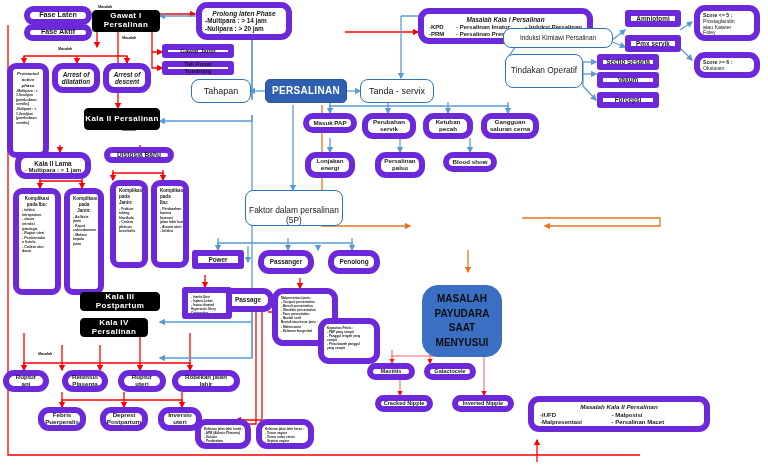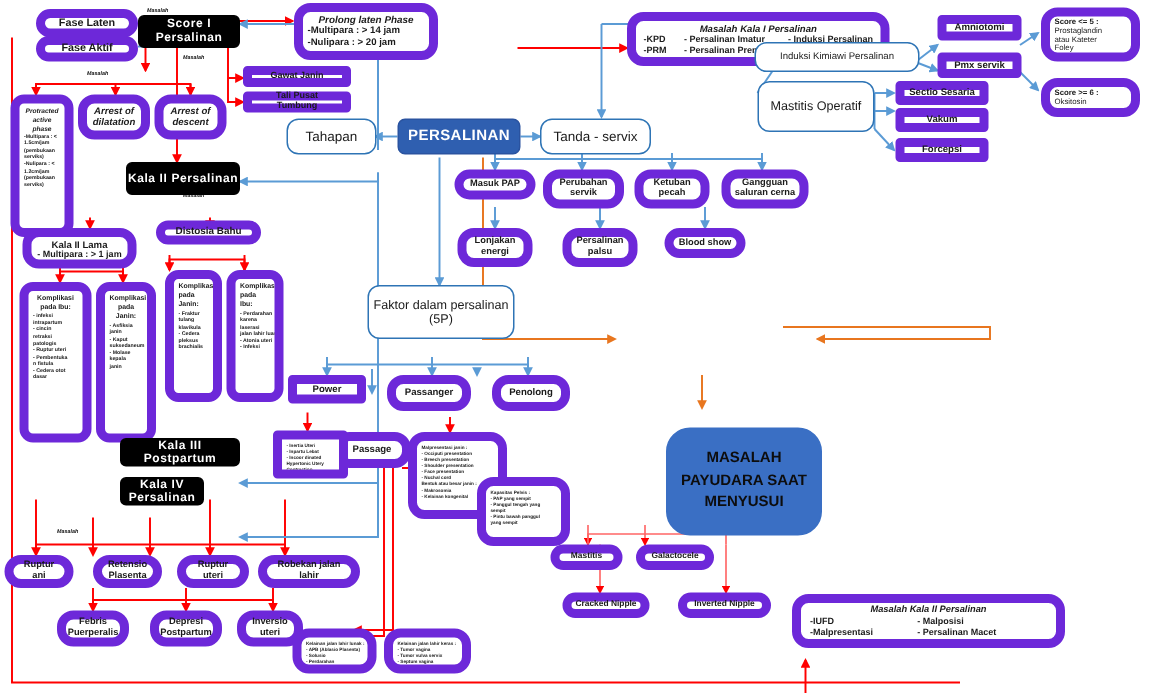--- a/index.html
+++ b/index.html
@@ -192,21 +192,21 @@
   </svg>
 
   <div class="node wbox r10" style="left:24px;top:6px;width:68px;height:19px;">
     <span>Fase Laten</span>
   </div>
   <div class="node wbox r10" style="left:24px;top:24px;width:68px;height:17px;">
     <span>Fase Aktif</span>
   </div>
 
   <div class="node bbox" style="left:92px;top:10px;width:68px;height:22px;">
-    <span>Score I Persalinan</span>
+    <span>Gawat I Persalinan</span>
   </div>
 
   <div class="edge-label" style="left:98px;top:5px;">Masalah</div>
   <div class="edge-label" style="left:122px;top:36px;">Masalah</div>
   <div class="edge-label" style="left:58px;top:47px;">Masalah</div>
   <div class="edge-label" style="left:122px;top:128px;">Masalah</div>
   <div class="edge-label" style="left:38px;top:352px;">Masalah</div>
 
   <div class="node wbox listbox r10" style="left:196px;top:2px;width:96px;height:38px;">
     <span class="ttl" style="font-size:6.6px;">Prolong laten Phase</span>
@@ -308,21 +308,21 @@
     <span class="li tiny">karena</span>
     <span class="li tiny">laserasi</span>
     <span class="li tiny">jalan lahir luas</span>
     <span class="li tiny">- Atonia uteri</span>
     <span class="li tiny">- Infeksi</span>
   </div>
 
   <div class="node bbox" style="left:80px;top:292px;width:80px;height:19px;">
     <span>Kala III Postpartum</span>
   </div>
-  <div class="node bbox" style="left:80px;top:318px;width:56px;height:19px;">
+  <div class="node bbox" style="left:80px;top:318px;width:68px;height:19px;">
     <span>Kala IV Persalinan</span>
   </div>
 
   <div class="node wbox r10" style="left:3px;top:370px;width:46px;height:22px;font-size:6.2px;">
     <span>Ruptur ani</span>
   </div>
   <div class="node wbox r10" style="left:62px;top:370px;width:46px;height:22px;font-size:6.2px;">
     <span>Retensio Plasenta</span>
   </div>
   <div class="node wbox r10" style="left:118px;top:370px;width:48px;height:22px;font-size:6.2px;">
@@ -388,33 +388,33 @@
     <span class="li" style="font-size:5.2px;font-weight:500;">Prostaglandin</span>
     <span class="li" style="font-size:5.2px;font-weight:500;">atau Kateter</span>
     <span class="li" style="font-size:5.2px;font-weight:500;">Foley</span>
   </div>
   <div class="node wbox listbox r10" style="left:694px;top:52px;width:66px;height:26px;">
     <span class="ttl2" style="font-size:5.2px;">Score &gt;= 6 :</span>
     <span class="li" style="font-size:5.2px;font-weight:500;">Oksitosin</span>
   </div>
 
   <div class="node blbox" style="left:505px;top:54px;width:78px;height:34px;font-size:8.4px;">
-    <span>Mastitis Operatif</span>
+    <span>Tindakan Operatif</span>
   </div>
   <div class="node wbox r3 thin" style="left:597px;top:54px;width:62px;height:16px;font-size:6.4px;">
     <span>Sectio Sesaria</span>
   </div>
   <div class="node wbox r3 thin" style="left:597px;top:72px;width:62px;height:16px;font-size:6.4px;">
     <span>Vakum</span>
   </div>
   <div class="node wbox r3 thin" style="left:597px;top:92px;width:62px;height:16px;font-size:6.4px;">
     <span>Forcepsi</span>
   </div>
 
-  <div class="node blbox" style="left:245px;top:190px;width:98px;height:36px;font-size:8.4px;">
+  <div class="node blbox" style="left:245px;top:190px;width:98px;height:36px;font-size:8.4px;align-items:flex-end;">
     <span>Faktor dalam persalinan (5P)</span>
   </div>
   <div class="node wbox r3 thin" style="left:192px;top:250px;width:52px;height:19px;font-size:6.4px;">
     <span>Power</span>
   </div>
   <div class="node wbox r10 thin" style="left:258px;top:250px;width:56px;height:24px;font-size:6.4px;">
     <span>Passanger</span>
   </div>
   <div class="node wbox r10 thin" style="left:328px;top:250px;width:52px;height:24px;font-size:6.4px;">
     <span>Penolong</span>
@@ -461,21 +461,21 @@
     <span class="li tiny2">- Perdarahan</span>
   </div>
   <div class="node wbox listbox r10" style="left:256px;top:419px;width:58px;height:30px;">
     <span class="li tiny2" style="font-weight:700;">Kelainan jalan lahir keras :</span>
     <span class="li tiny2">- Tumor vagina</span>
     <span class="li tiny2">- Tumor vulva servix</span>
     <span class="li tiny2">- Septum vagina</span>
     <span class="li tiny2">- Cervical Dystocia</span>
   </div>
 
-  <div class="node blround" style="left:444px;top:285px;width:104px;height:72px;">
+  <div class="node blround" style="left:422px;top:285px;width:80px;height:72px;">
     <span>MASALAH PAYUDARA SAAT MENYUSUI</span>
   </div>
   <div class="node wbox r10 thin" style="left:367px;top:363px;width:48px;height:17px;font-size:5.6px;">
     <span>Mastitis</span>
   </div>
   <div class="node wbox r10 thin" style="left:424px;top:363px;width:52px;height:17px;font-size:5.6px;">
     <span>Galactocele</span>
   </div>
   <div class="node wbox r10 thin" style="left:375px;top:395px;width:58px;height:17px;font-size:5.6px;">
     <span>Cracked Nipple</span>

